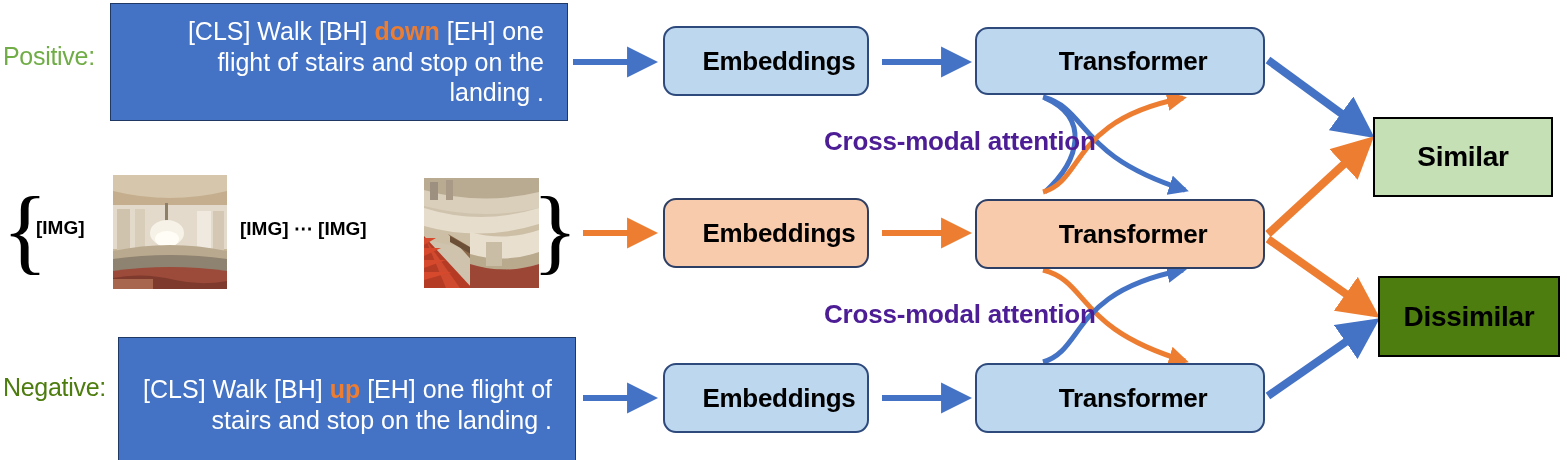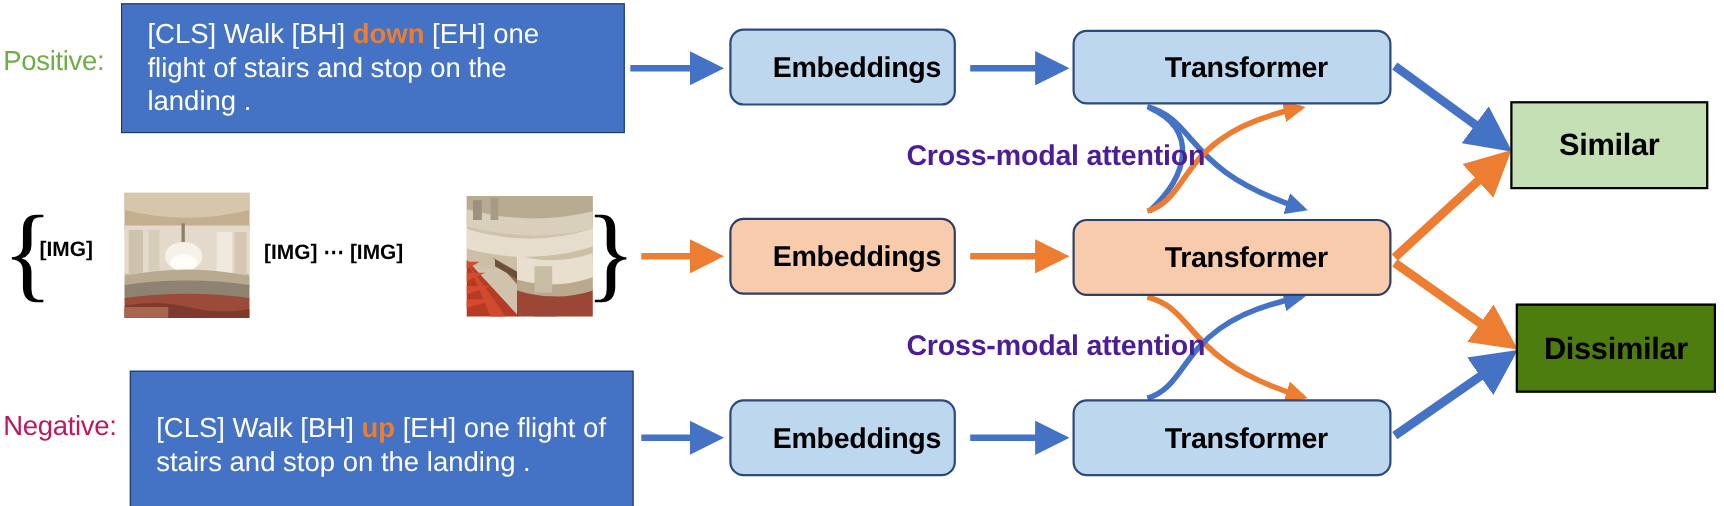--- a/index.html
+++ b/index.html
@@ -13,32 +13,32 @@
 
   
   .rowlabel{
     position:absolute;
     font-weight:normal;
     font-size:25px;
     letter-spacing:-0.3px;
     white-space:nowrap;
   }
   #label-positive{left:3px;top:42px;color:#70AD47;}
-  #label-negative{left:3px;top:373px;color:#be185d;}
+  #label-negative{left:3px;top:373px;color:#4d7c0f;}
 
   .sentbox{
     position:absolute;
     background:#4472C4;
     border:1.6px solid #1F3864;
     box-sizing:border-box;
     color:#ffffff;
     display:flex;
     align-items:center;
     justify-content:center;
-    text-align:left;
+    text-align:right;
     font-size:25px;
     line-height:1.22;
     padding:0 14px;
   }
   .sentbox .hl{color:#ED7D31;font-weight:bold;}
   #sent-pos{left:110px;top:3px;width:458px;height:118px;}
   #sent-neg{left:118px;top:337px;width:458px;height:135px;}
   .sent-inner{max-width:410px;}
 
   
@@ -66,21 +66,21 @@
 
   
   .result{
     position:absolute;
     box-sizing:border-box;
     border:2.5px solid #000;
     display:flex;align-items:center;justify-content:center;
     font-weight:bold;font-size:28px;color:#000;
     letter-spacing:-0.3px;
   }
-  #box-similar{left:1373px;top:92px;width:180px;height:80px;background:#C5E0B4;}
+  #box-similar{left:1373px;top:117px;width:180px;height:80px;background:#C5E0B4;}
   #box-dissimilar{left:1378px;top:276px;width:182px;height:81px;background:#4d7c0f;text-align:center;}
 
   
   .brace{
     position:absolute;
     font-size:96px;
     font-weight:400;
     color:#000;
     font-family:"Liberation Serif", serif;
     line-height:1;

